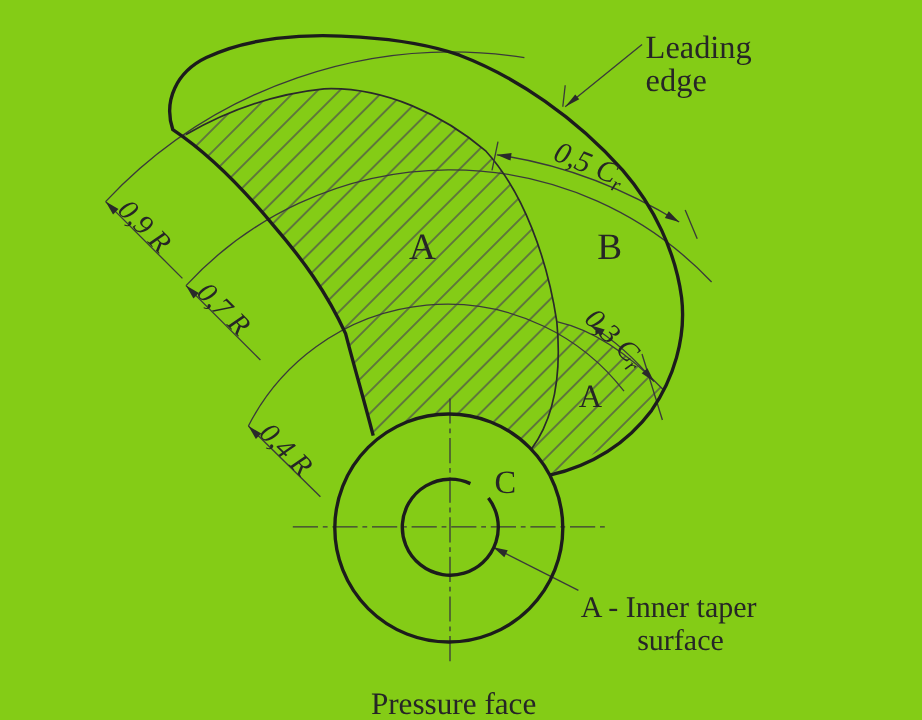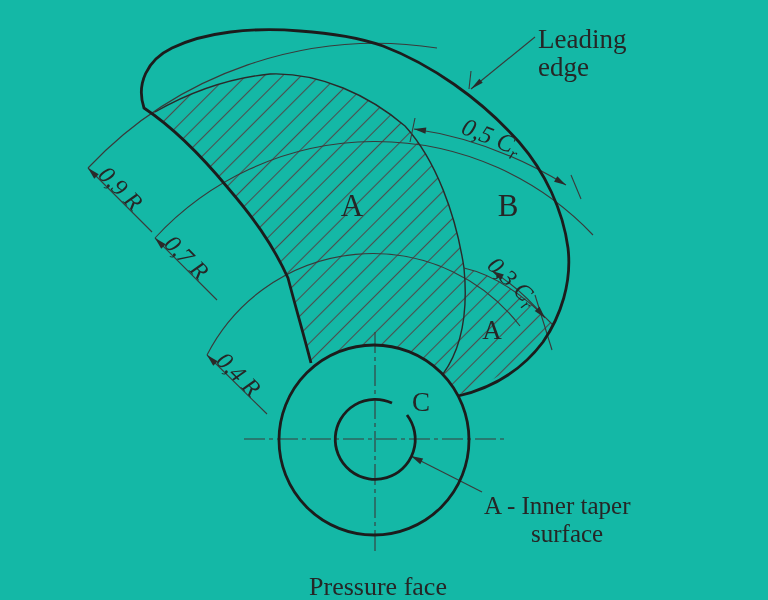--- a/index.html
+++ b/index.html
@@ -1,17 +1,17 @@
 <!DOCTYPE html>
 <html><head>
 <meta charset="utf-8">
 <style>
   html,body{margin:0;padding:0;background:#ffffff;}
   .stage{
-    position:relative;width:768px;height:600px;background:#14b8a6;
+    position:relative;width:768px;height:600px;background:#84cc16;
     font-family:"Liberation Serif","DejaVu Serif",serif;overflow:hidden;
   }
   svg{display:block;}
   text{fill:#262626;}
   .lbl{font-size:27px;}
   .zone{font-size:31px;text-anchor:middle;}
   .zone-sm{font-size:27px;text-anchor:middle;}
   .dim{font-size:24px;font-style:italic;}
   .dim-lg{font-size:25px;font-style:italic;}
   .note{font-size:25px;}

